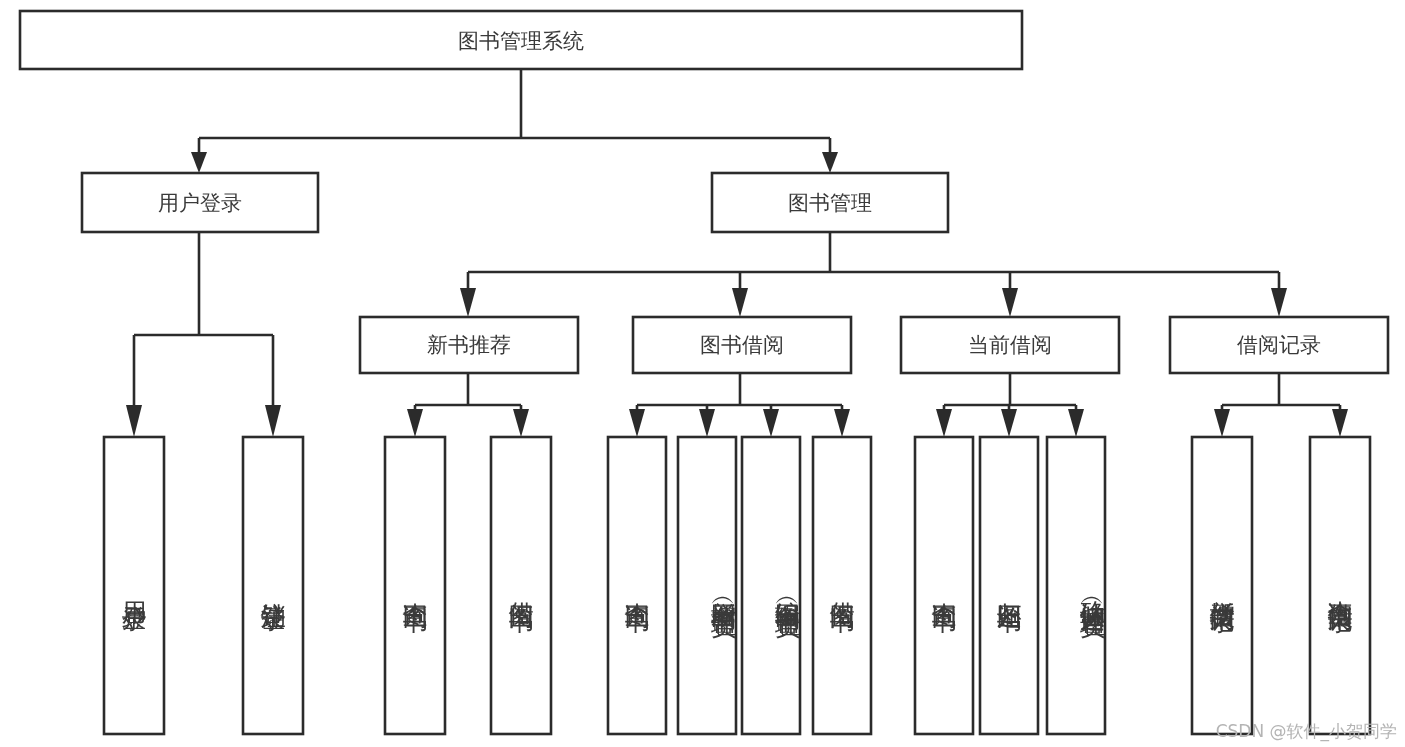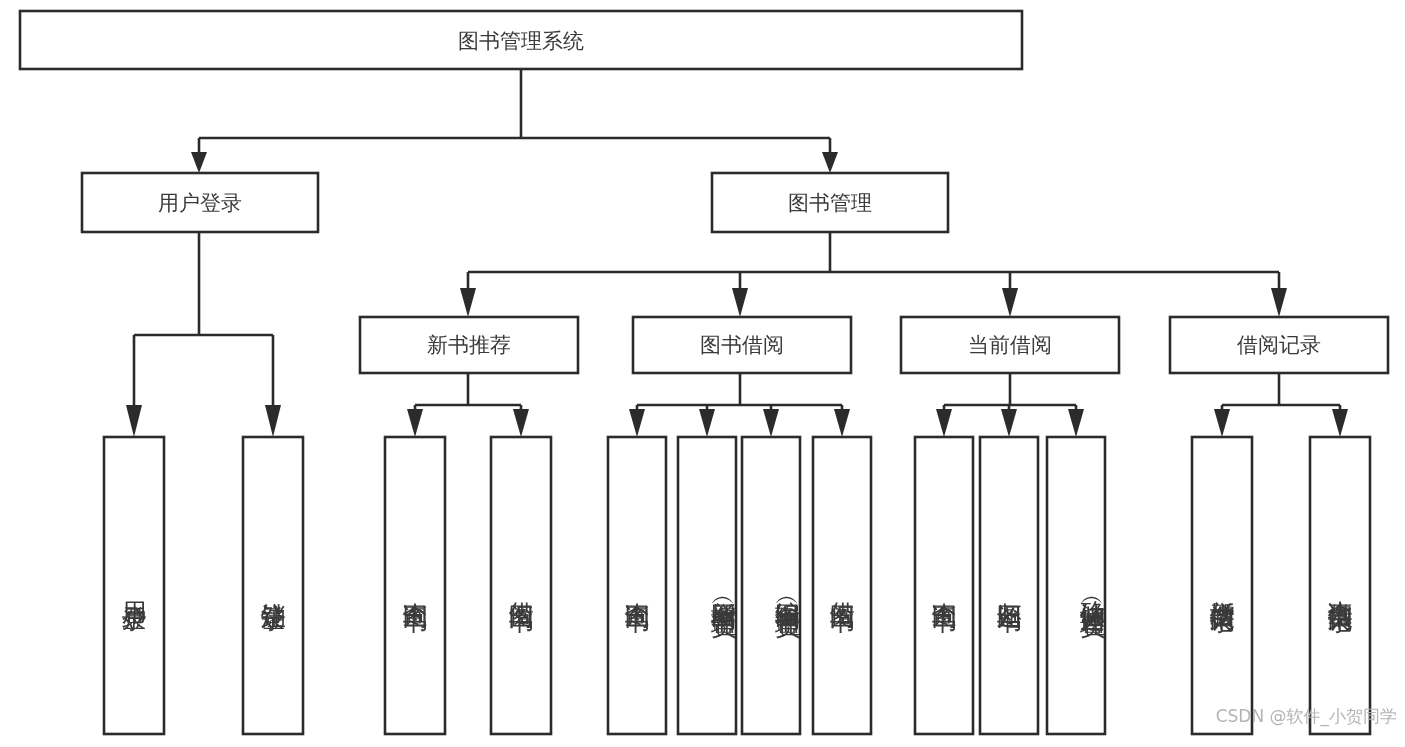--- a/index.html
+++ b/index.html
@@ -61,21 +61,21 @@
     white-space: nowrap;
     display: flex;
     align-items: center;
     justify-content: center;
     user-select: none;
     pointer-events: none;
   }
   .watermark {
     position: absolute;
     right: 8px;
-    bottom: 19px;
+    bottom: 4px;
     font-family: "DejaVu Sans", "Liberation Sans", sans-serif;
     font-size: 17px;
     color: #b4b4b4;
     white-space: nowrap;
     user-select: none;
   }
 </style>
 </head>
 <body>
 

